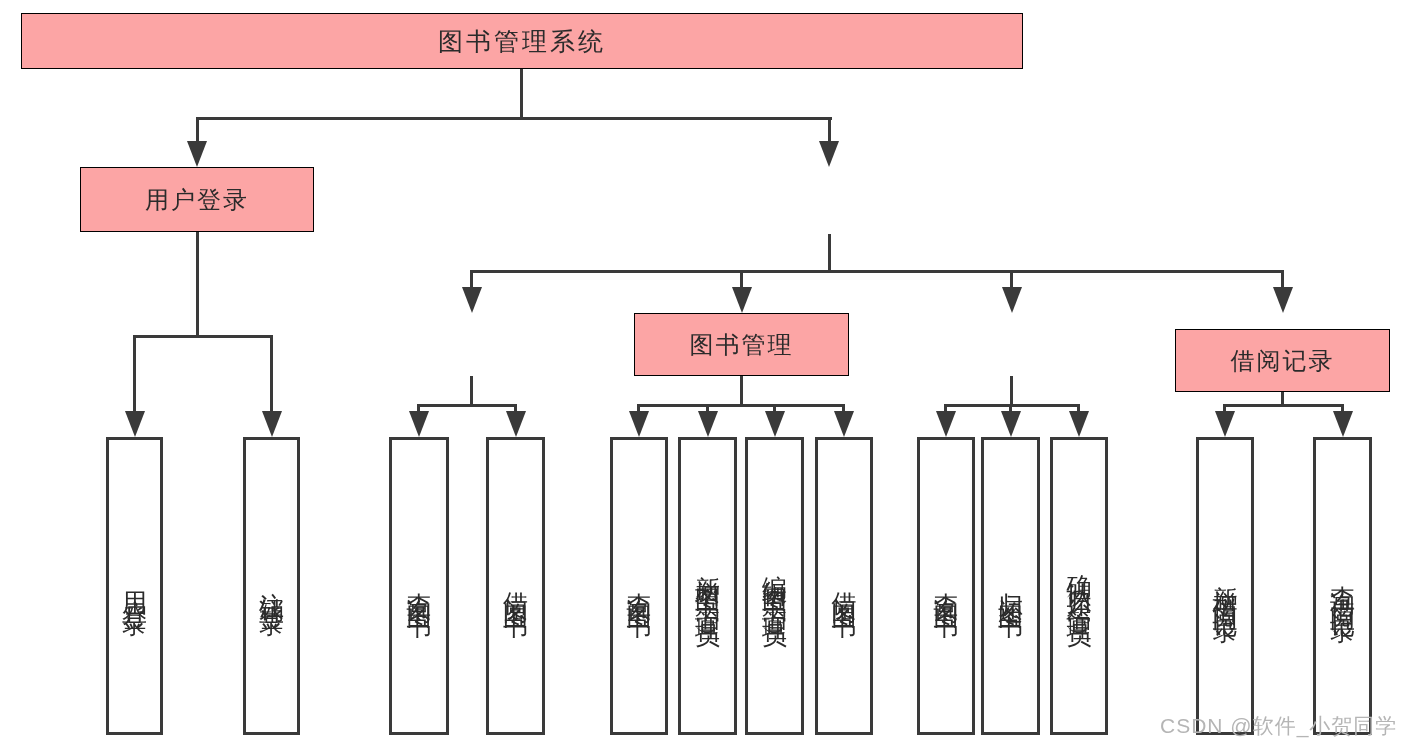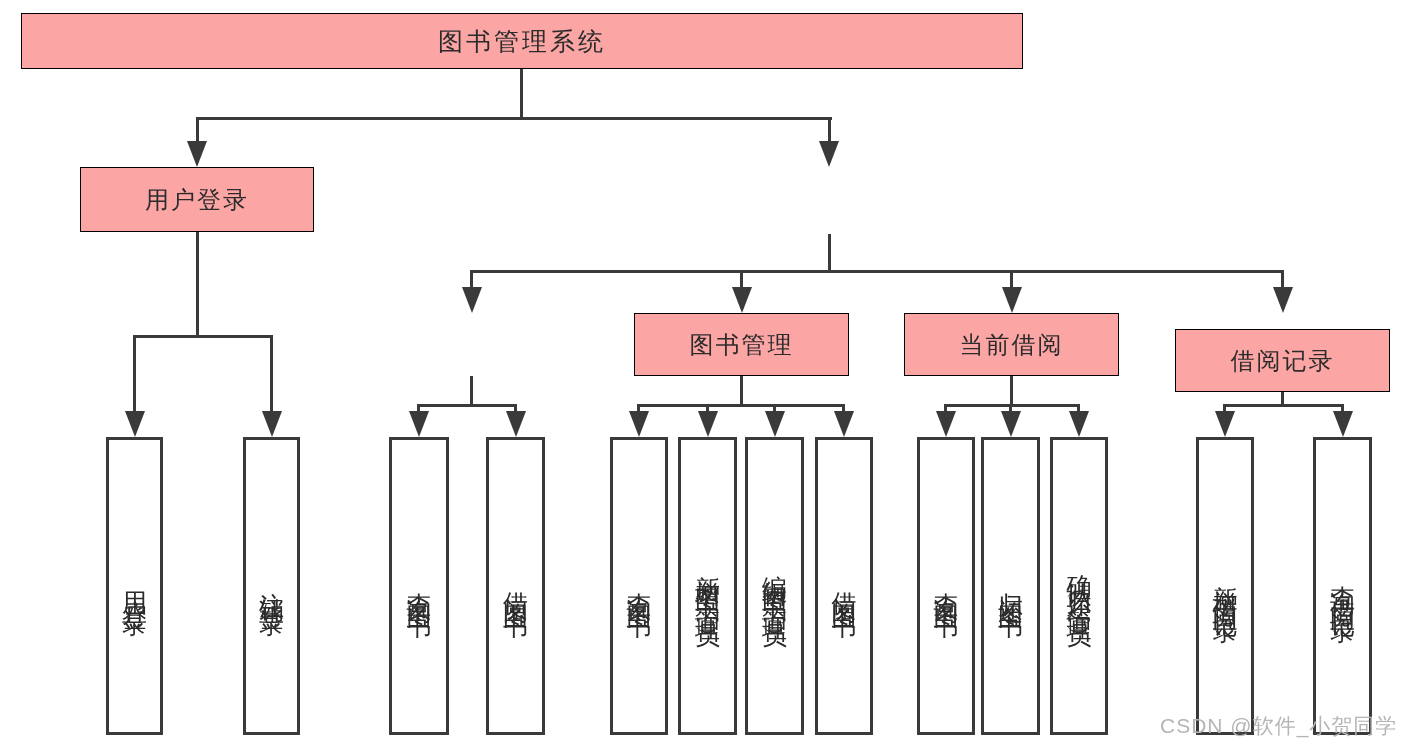--- a/index.html
+++ b/index.html
@@ -117,21 +117,20 @@
   <div class="vl" style="left:1223px;top:404px;height:9px"></div>
   <div class="ah" style="left:1215px;top:411px"></div>
   <div class="vl" style="left:1341px;top:404px;height:9px"></div>
   <div class="ah" style="left:1333px;top:411px"></div>
 
   <div class="box title" style="left:21px;top:13px;width:1002px;height:56px">图书管理系统</div>
 
   <div class="box" style="left:80px;top:167px;width:234px;height:65px">用户登录</div>
 
   <div class="box" style="left:634px;top:313px;width:215px;height:63px">图书管理</div>
-  <div class="box" style="left:904px;top:313px;width:215px;height:63px">当前借阅</div>
   <div class="box" style="left:1175px;top:329px;width:215px;height:63px">借阅记录</div>
 
   <div class="vbox" style="left:106px;top:437px;width:57px;height:298px">
     <span class="vtext">用户登录</span>
   </div>
   <div class="vbox" style="left:243px;top:437px;width:57px;height:298px">
     <span class="vtext">注销登录</span>
   </div>
 
   <div class="vbox" style="left:389px;top:437px;width:60px;height:298px">

